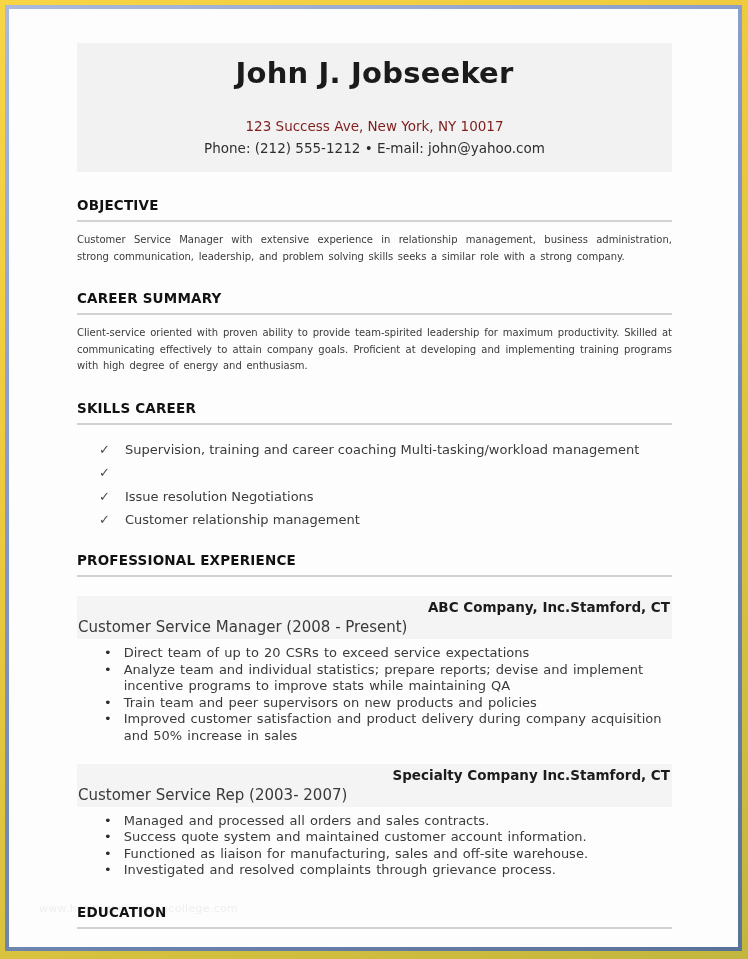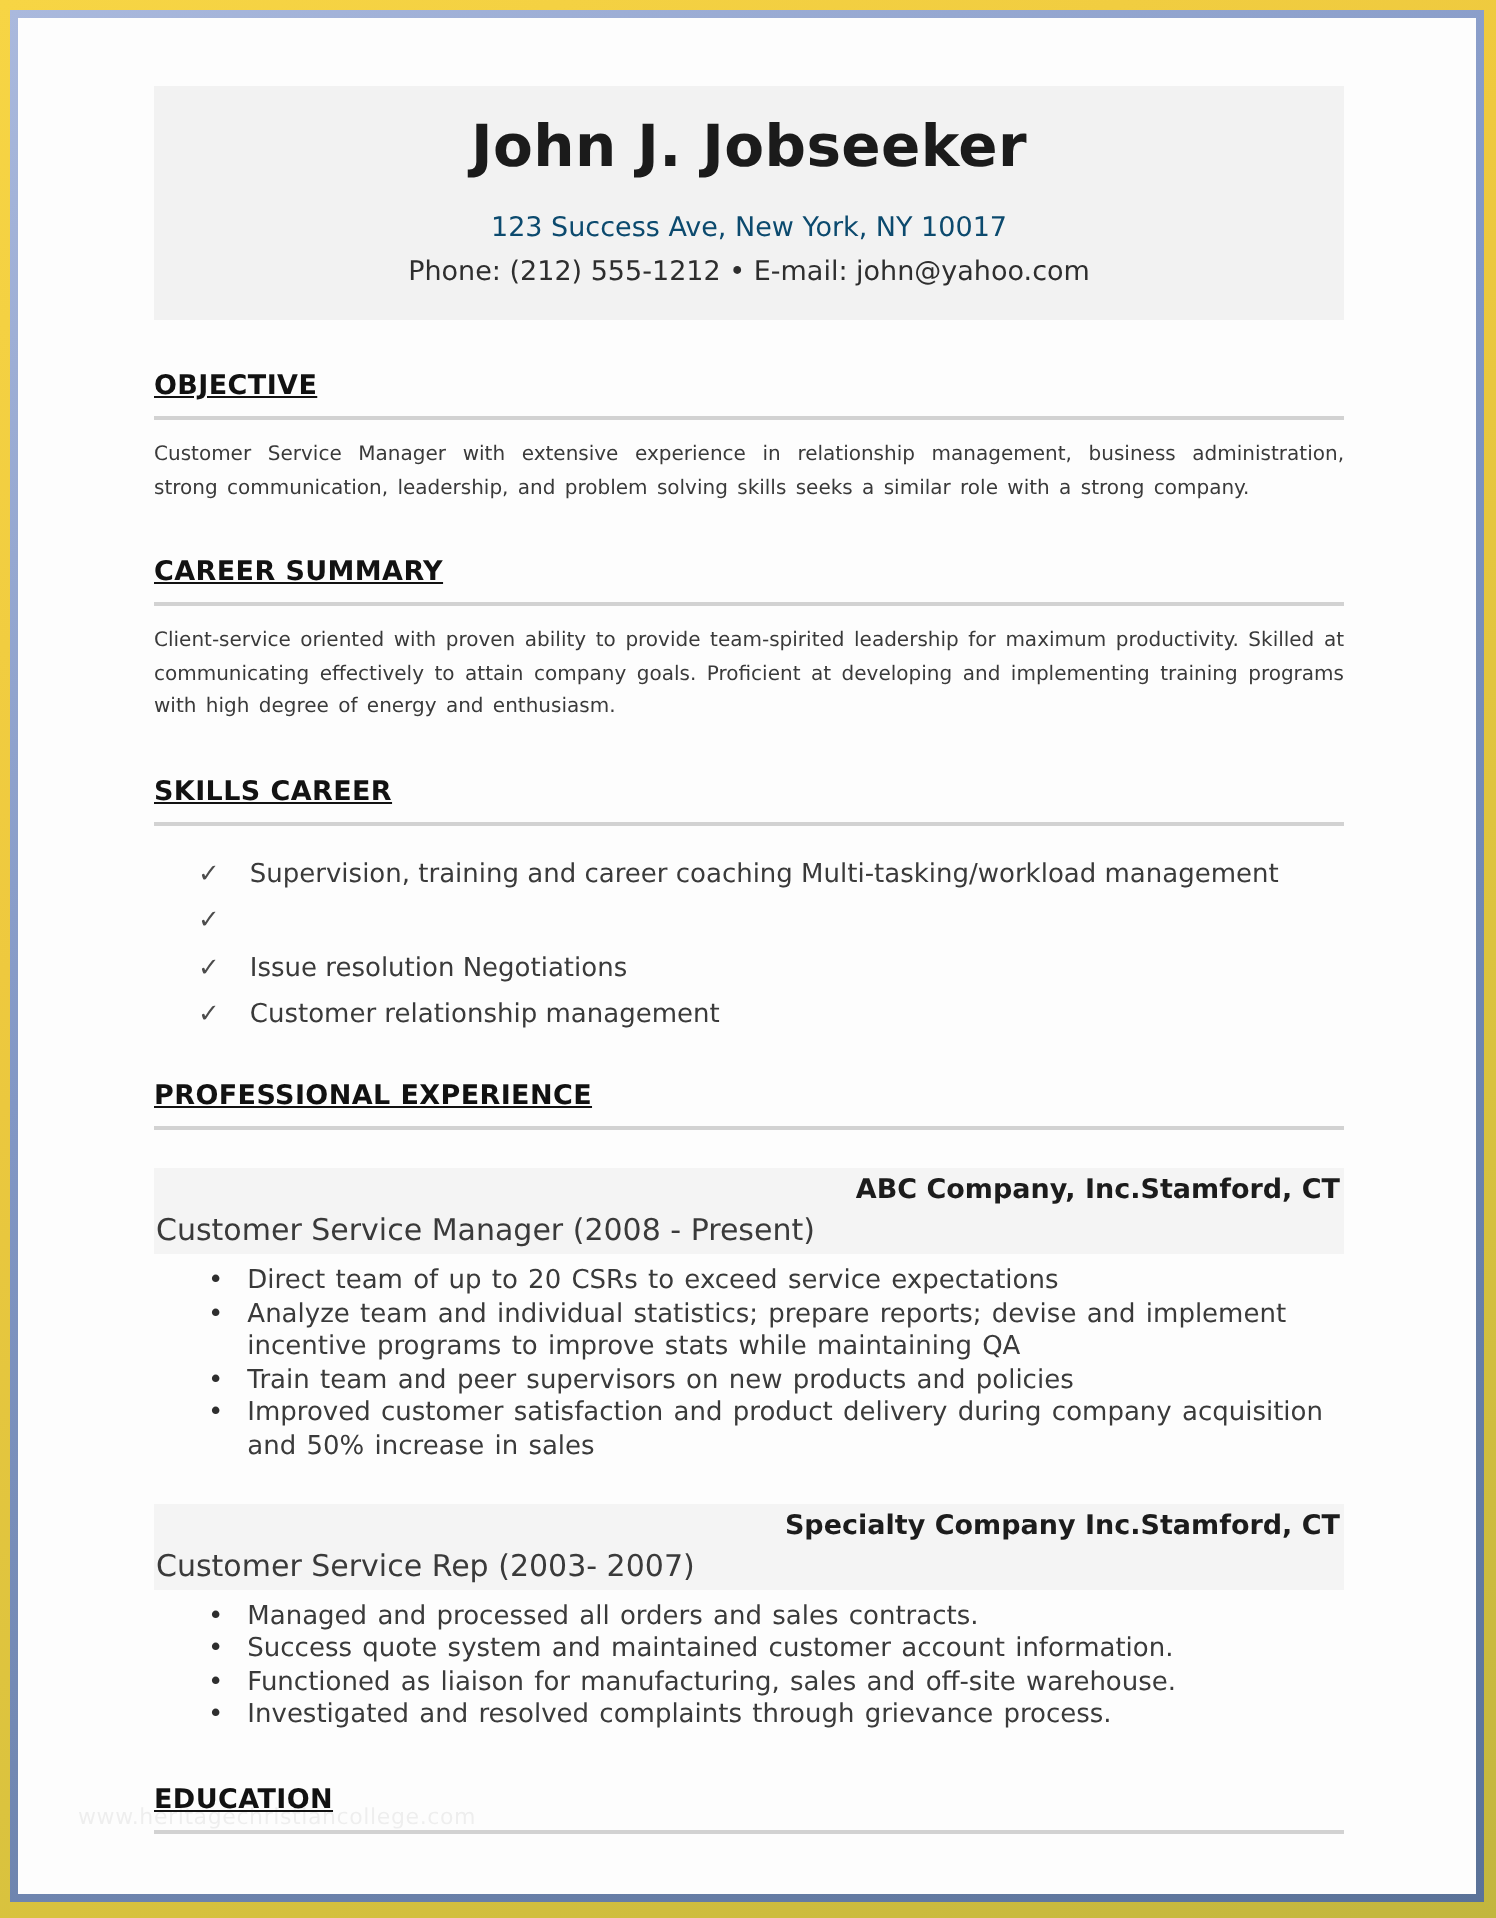--- a/index.html
+++ b/index.html
@@ -34,34 +34,33 @@
     padding: 13px 10px 16px;
   }
   .name {
     font-size: 29px;
     font-weight: bold;
     color: #1b1b1b;
     letter-spacing: 0.2px;
     margin: 0;
     text-align: center;
   }
-  .addr { font-size: 13.5px; color: #0c4a6e; margin-top: 16px; }
+  .addr { font-size: 13.5px; color: #7f1d1d; margin-top: 28px; }
   .contact { font-size: 13.5px; color: #2e2e2e; margin-top: 6px; text-align: center; }
 
   
   section { margin-top: 25px; }
   .sec-title {
     font-size: 13.5px;
     font-weight: bold;
     color: #121212;
     margin: 0;
     padding-bottom: 7px;
     border-bottom: 2px solid #d2d2d2;
     letter-spacing: 0.2px;
-    text-decoration: underline;
   }
   .para {
     font-size: 10px;
     line-height: 16.5px;
     text-align: justify;
     word-spacing: 1.5px;
   }
 
   
   .skills { list-style: none; margin: 17px 0 0; padding: 0 0 0 22px; }

